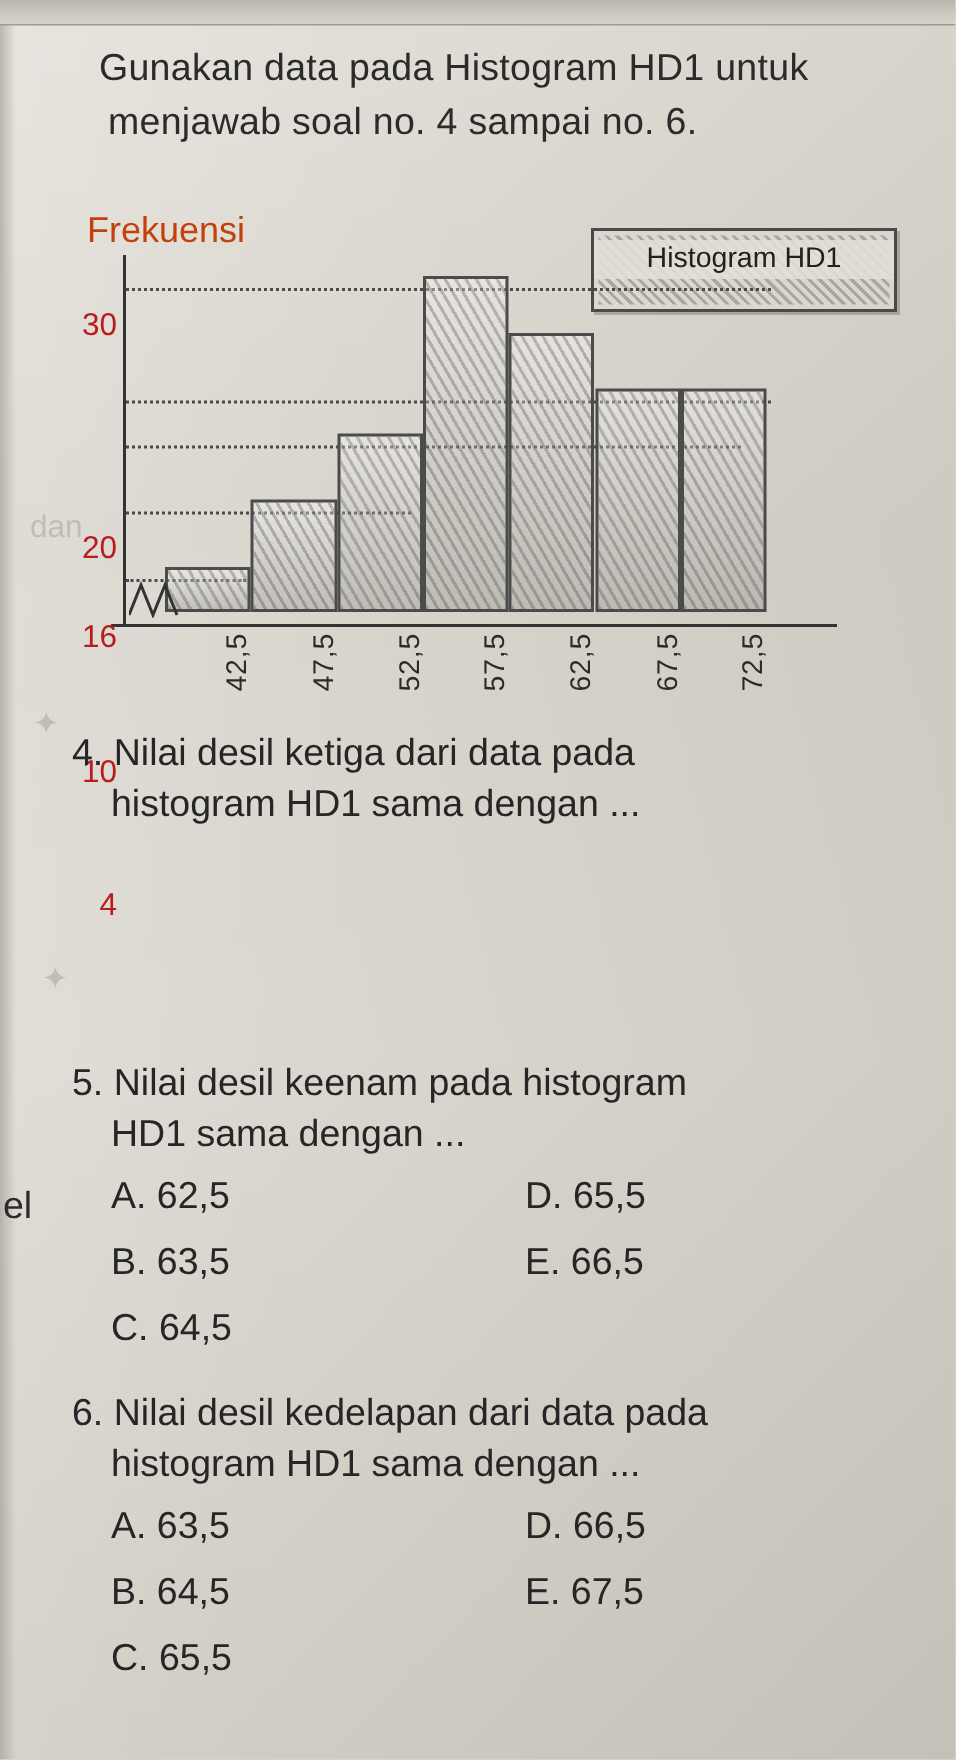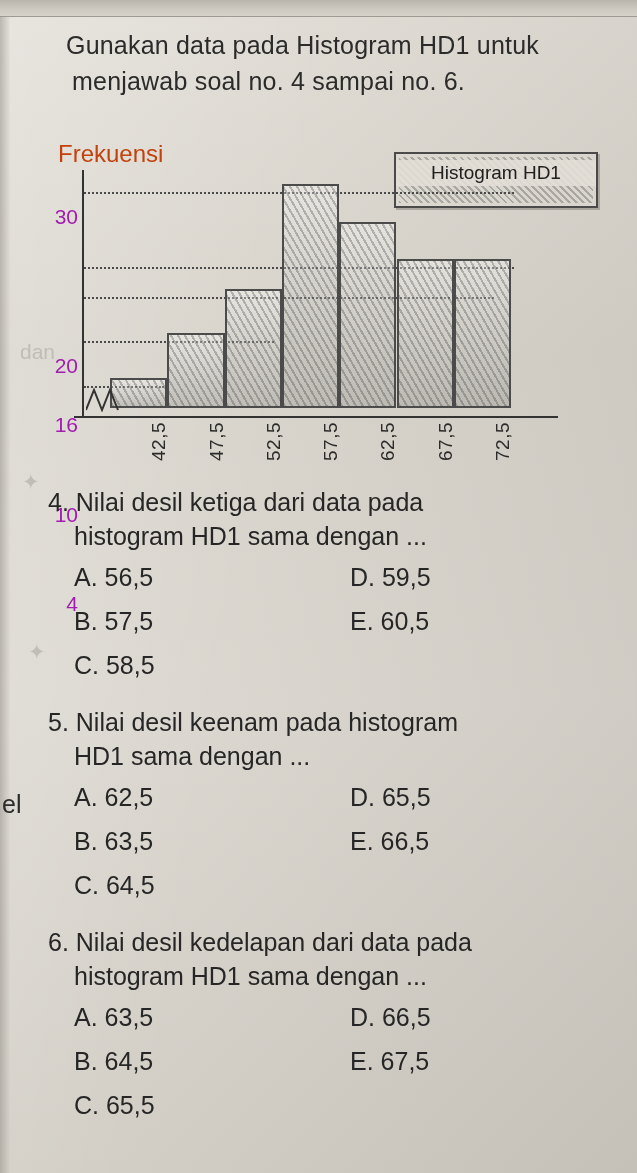--- a/index.html
+++ b/index.html
@@ -119,21 +119,21 @@
     left: 2px;
     height: 0;
     border-top: 2px dotted #4a4a4a;
   }
   .ytick {
     position: absolute;
     right: 100%;
     margin-right: 6px;
     transform: translateY(-50%);
     font-size: 21px;
-    color: #a21caf;
+    color: #b91c1c;
     white-space: nowrap;
   }
   .bar {
     position: absolute;
     bottom: 0;
     border: 2px solid #4b4b4b;
     box-sizing: border-box;
     background:
       repeating-linear-gradient(60deg, rgba(60,60,60,0.30) 0 2px, rgba(255,255,255,0.0) 2px 6px),
       linear-gradient(180deg, rgba(255,255,255,0.35), rgba(120,120,120,0.25));
@@ -277,42 +277,20 @@
       </svg>
     </div>
   </div>
 
   <div class="q" style="top:486px;">
     <div class="stem">
       <span>4.</span>
       <span>Nilai desil ketiga dari data pada</span>
       <span class="cont">histogram HD1 sama dengan ...</span>
     </div>
-    <div class="opts">
-      <div class="opt col-a r0">
-        <span>A.</span>
-        <span>56,5</span>
-      </div>
-      <div class="opt col-a r1">
-        <span>B.</span>
-        <span>57,5</span>
-      </div>
-      <div class="opt col-a r2">
-        <span>C.</span>
-        <span>58,5</span>
-      </div>
-      <div class="opt col-b r0">
-        <span>D.</span>
-        <span>59,5</span>
-      </div>
-      <div class="opt col-b r1">
-        <span>E.</span>
-        <span>60,5</span>
-      </div>
-    </div>
   </div>
 
   <div class="q" style="top:706px;">
     <div class="stem">
       <span>5.</span>
       <span>Nilai desil keenam pada histogram</span>
       <span class="cont">HD1 sama dengan ...</span>
     </div>
     <div class="opts">
       <div class="opt col-a r0">

